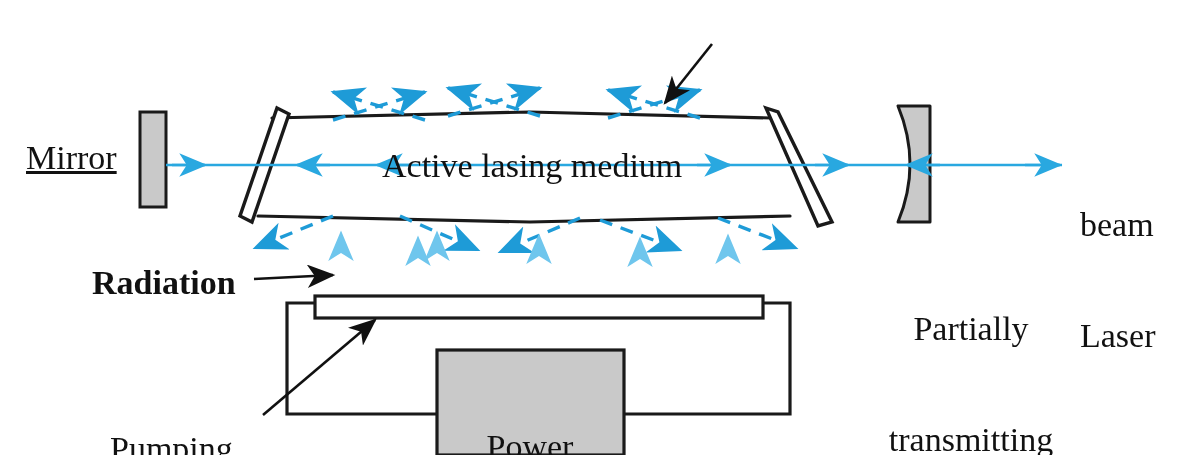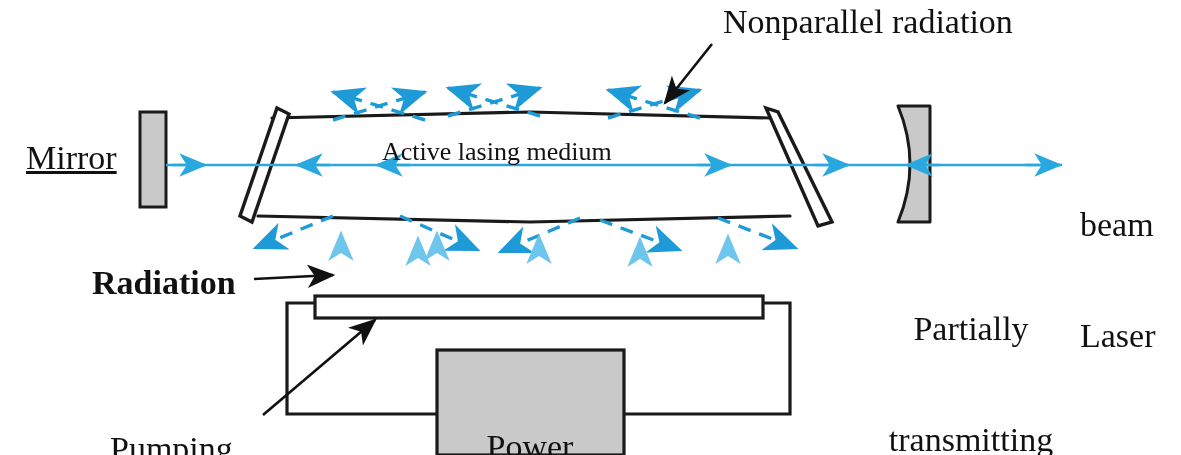--- a/index.html
+++ b/index.html
@@ -23,21 +23,21 @@
     height: 455px;
   }
   .lbl {
     position: absolute;
     font-family: "Liberation Serif", "DejaVu Serif", serif;
     color: #111111;
     white-space: pre;
     line-height: 1.08;
   }
   .lbl-mirror      { left: 26px;  top: 140px; font-size: 34px; text-decoration: underline; }
-  .lbl-medium      { left: 382px; top: 138px; font-size: 26px; }
+  .lbl-medium      { left: 382px; top: 148px; font-size: 34px; }
   .lbl-nonparallel { left: 723px; top: 4px;   font-size: 34px; }
   .lbl-laserbeam   { left: 1080px;top: 134px; font-size: 34px; text-align: left; }
   .lbl-partial     { left: 845px; top: 238px; font-size: 34px; width: 252px; text-align: center; }
   .lbl-radiation   { left: 92px;  top: 265px; font-size: 34px; font-weight: bold; }
   .lbl-pumping     { left: 110px; top: 358px; font-size: 34px; width: 180px; text-align: left; }
   .lbl-power       { left: 437px; top: 356px; font-size: 34px; width: 186px; text-align: center; }
 </style>
 </head>
 <body>
 
@@ -149,21 +149,20 @@
       <line x1="254" y1="279" x2="333" y2="275" marker-end="url(#blackArrow)"></line>
 
       <line x1="263" y1="415" x2="375" y2="320" marker-end="url(#blackArrow)"></line>
     </g>
   </svg>
 
   <div class="lbl lbl-mirror">Mirror</div>
 
   <div class="lbl lbl-medium">Active lasing medium</div>
 
-  <div class="lbl lbl-nonparallel">Nonparallel radiation</div>
 
   <div class="lbl lbl-laserbeam">
     <div>beam</div>
     <div>Laser</div>
   </div>
 
   <div class="lbl lbl-partial">
     <div>Partially</div>
     <div>transmitting</div>
     

